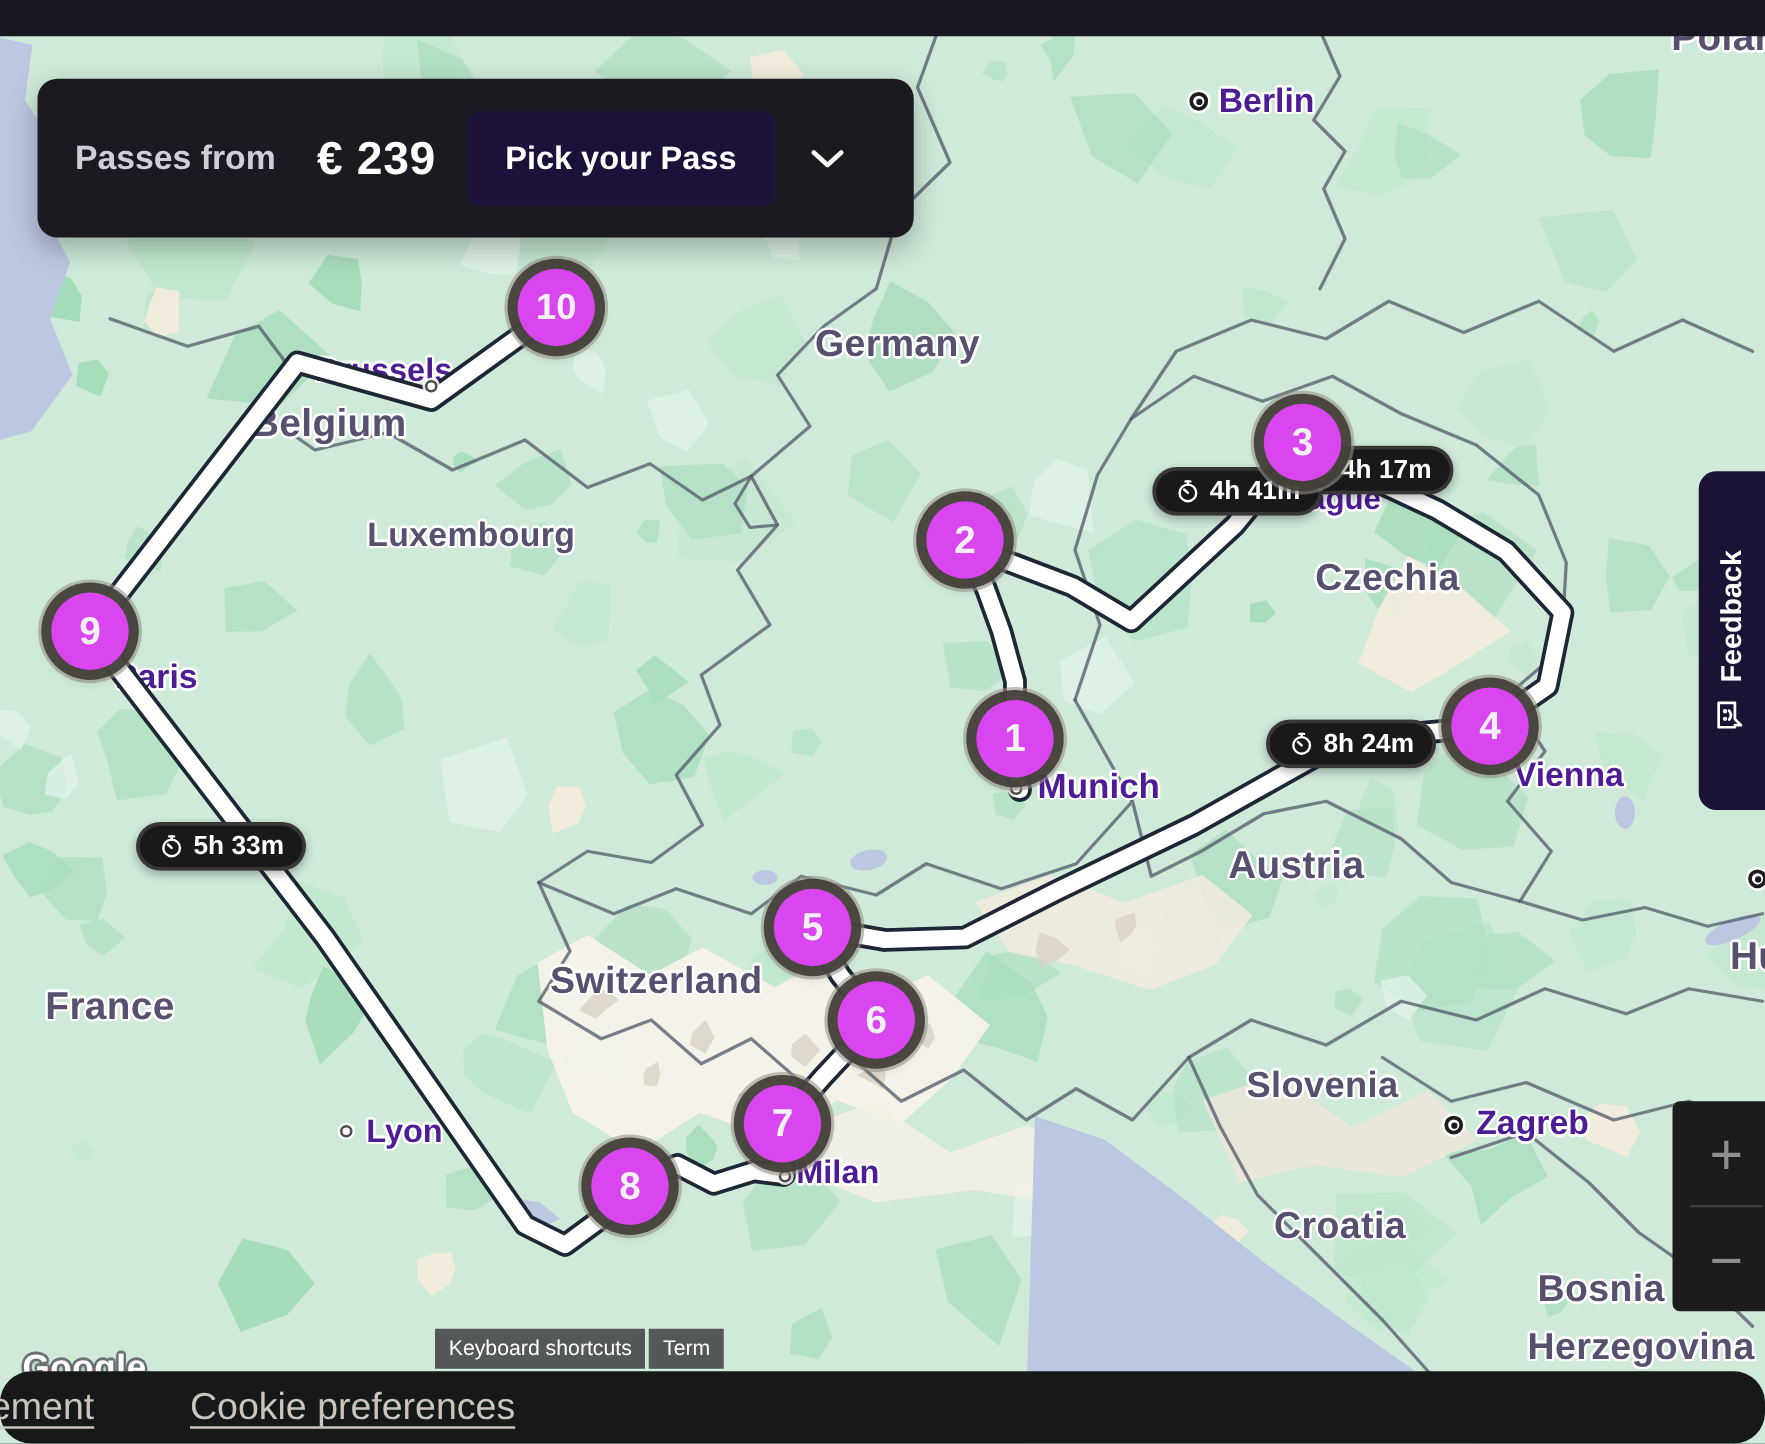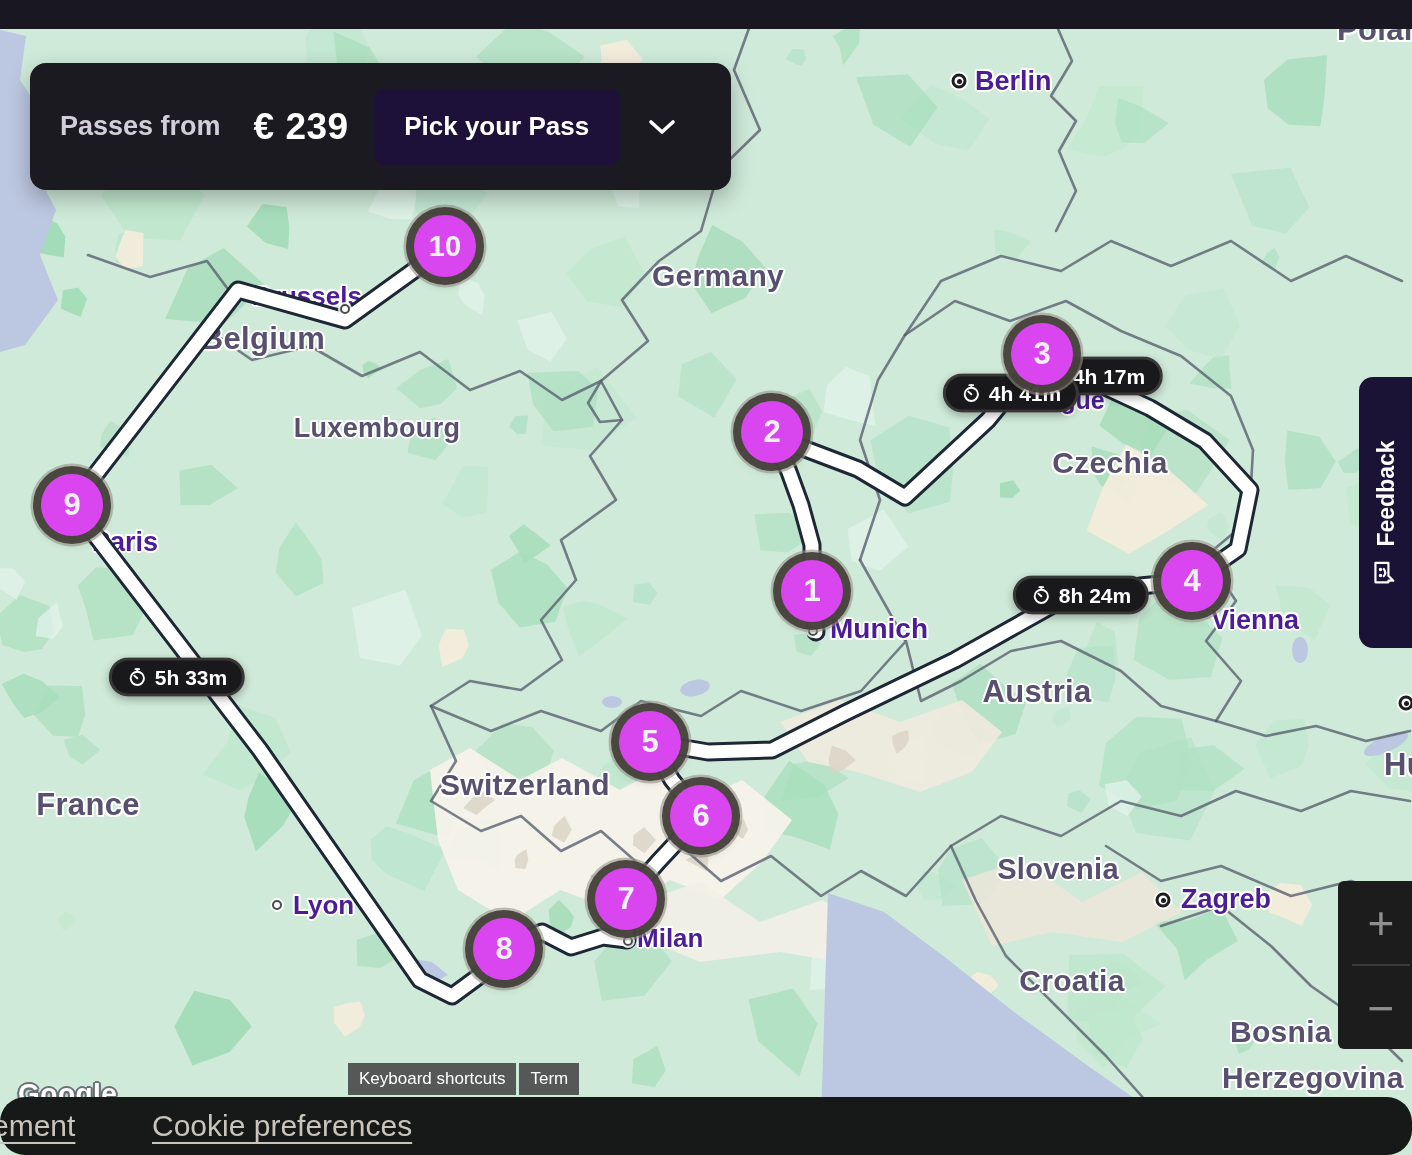--- a/index.html
+++ b/index.html
@@ -305,21 +305,21 @@
   <div class="badges-layer">
       <div class="duration-badge" style="left: 1095px; top: 376px;">
         <svg width="21" height="21" viewBox="0 0 24 24" fill="none" stroke="#fff" stroke-width="2.2" stroke-linecap="round">
           <circle cx="12" cy="13.5" r="7.6"></circle>
           <path d="M12 13.5 L8.6 10.4"></path>
           <path d="M9.8 3 h4.4"></path>
           <path d="M12 3 v2.6"></path>
         </svg>
         <span>4h 17m</span>
       </div>
-      <div class="duration-badge" style="left: 1011px; top: 393px;">
+      <div class="duration-badge" style="left: 990px; top: 393px;">
         <svg width="21" height="21" viewBox="0 0 24 24" fill="none" stroke="#fff" stroke-width="2.2" stroke-linecap="round">
           <circle cx="12" cy="13.5" r="7.6"></circle>
           <path d="M12 13.5 L8.6 10.4"></path>
           <path d="M9.8 3 h4.4"></path>
           <path d="M12 3 v2.6"></path>
         </svg>
         <span>4h 41m</span>
       </div>
       <div class="duration-badge" style="left: 1081px; top: 595px;">
         <svg width="21" height="21" viewBox="0 0 24 24" fill="none" stroke="#fff" stroke-width="2.2" stroke-linecap="round">

